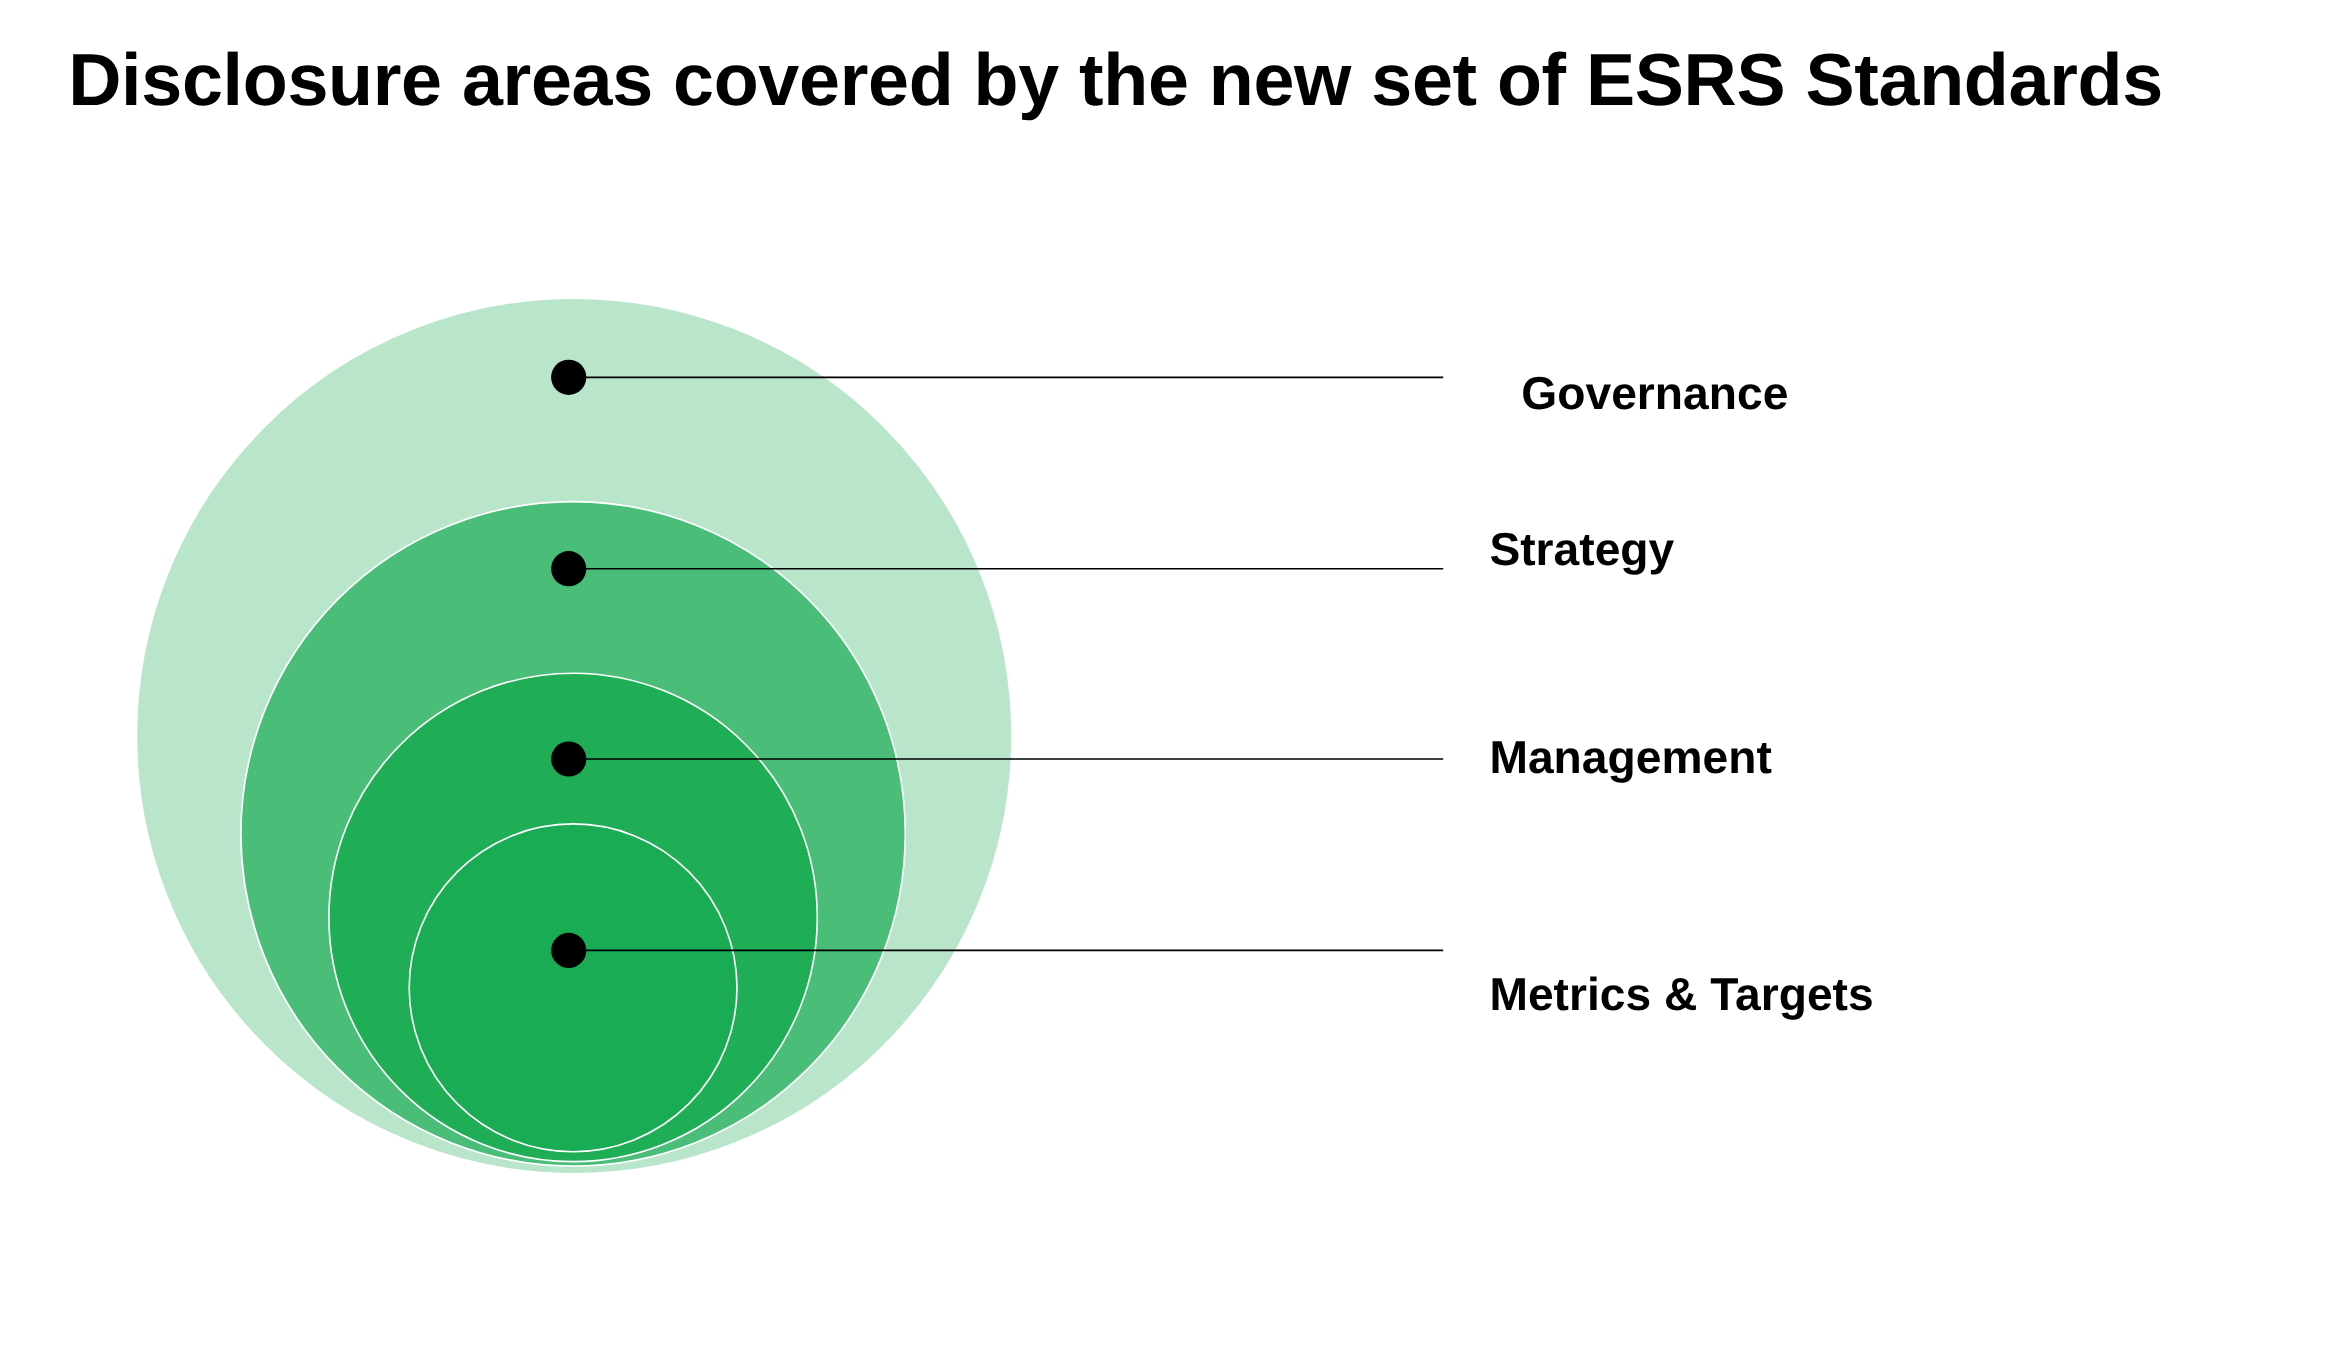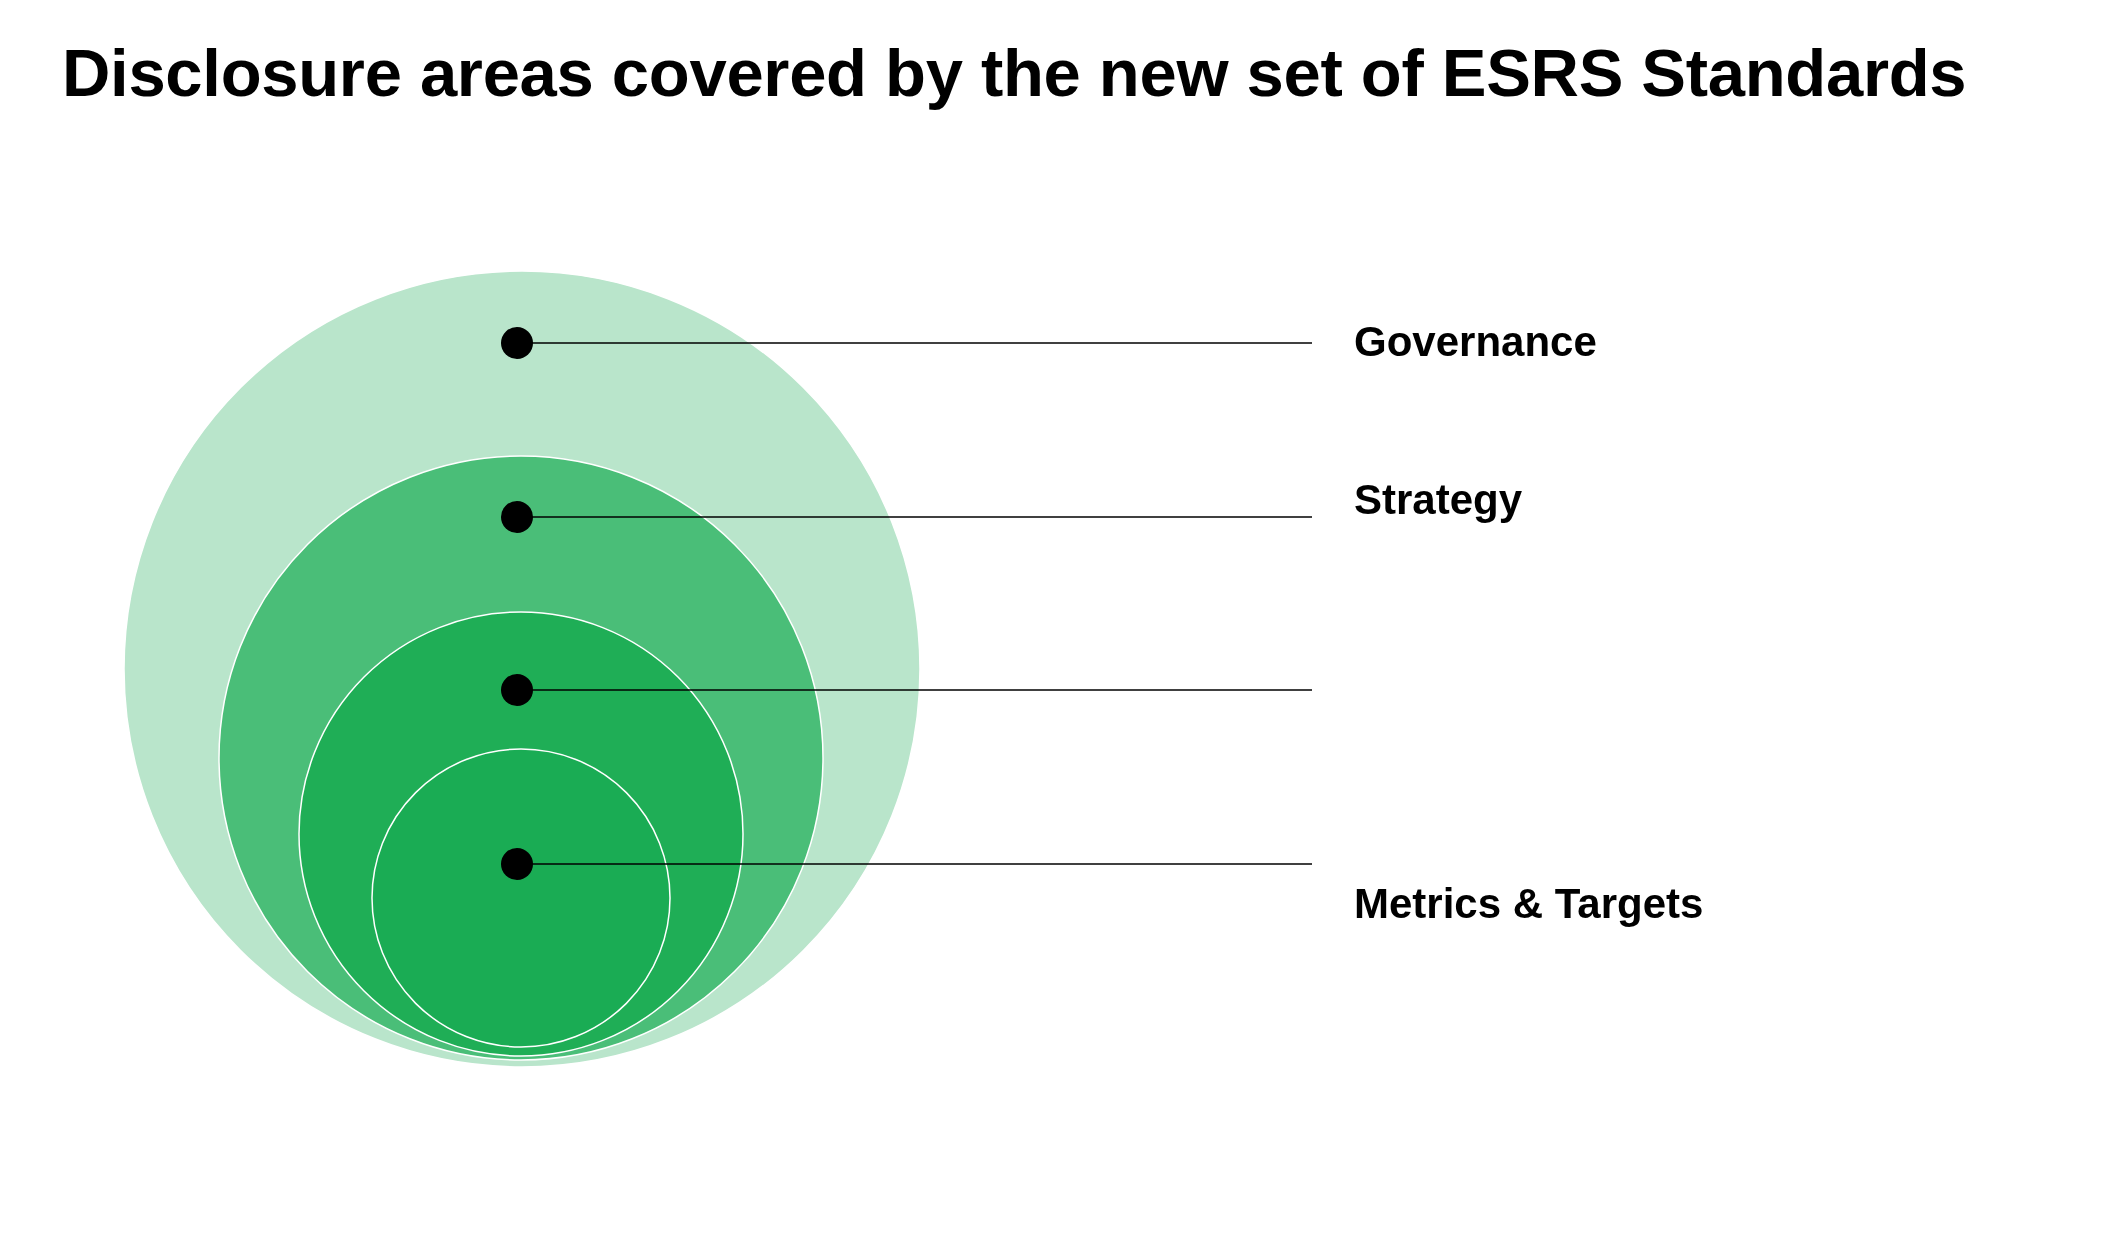--- a/index.html
+++ b/index.html
@@ -32,17 +32,18 @@
   <g>
     <line x1="517" y1="690" x2="1312" y2="690" stroke="#000" stroke-width="1.5"></line>
     <circle cx="517" cy="690" r="16" fill="#000"></circle>
   </g>
   <g>
     <line x1="517" y1="864" x2="1312" y2="864" stroke="#000" stroke-width="1.5"></line>
     <circle cx="517" cy="864" r="16" fill="#000"></circle>
   </g>
 </svg>
 
-<div class="label" style="top:316px;">Governance</div>
+<div class="label" style="top:332px;margin-left:29px;">Governance</div>
 <div class="label" style="top:474px;">Strategy</div>
 <div class="label" style="top:663px;">
+  <div>Management</div>
 </div>
 <div class="label" style="top:878px;">Metrics &amp; Targets</div>
 
 </body></html>

